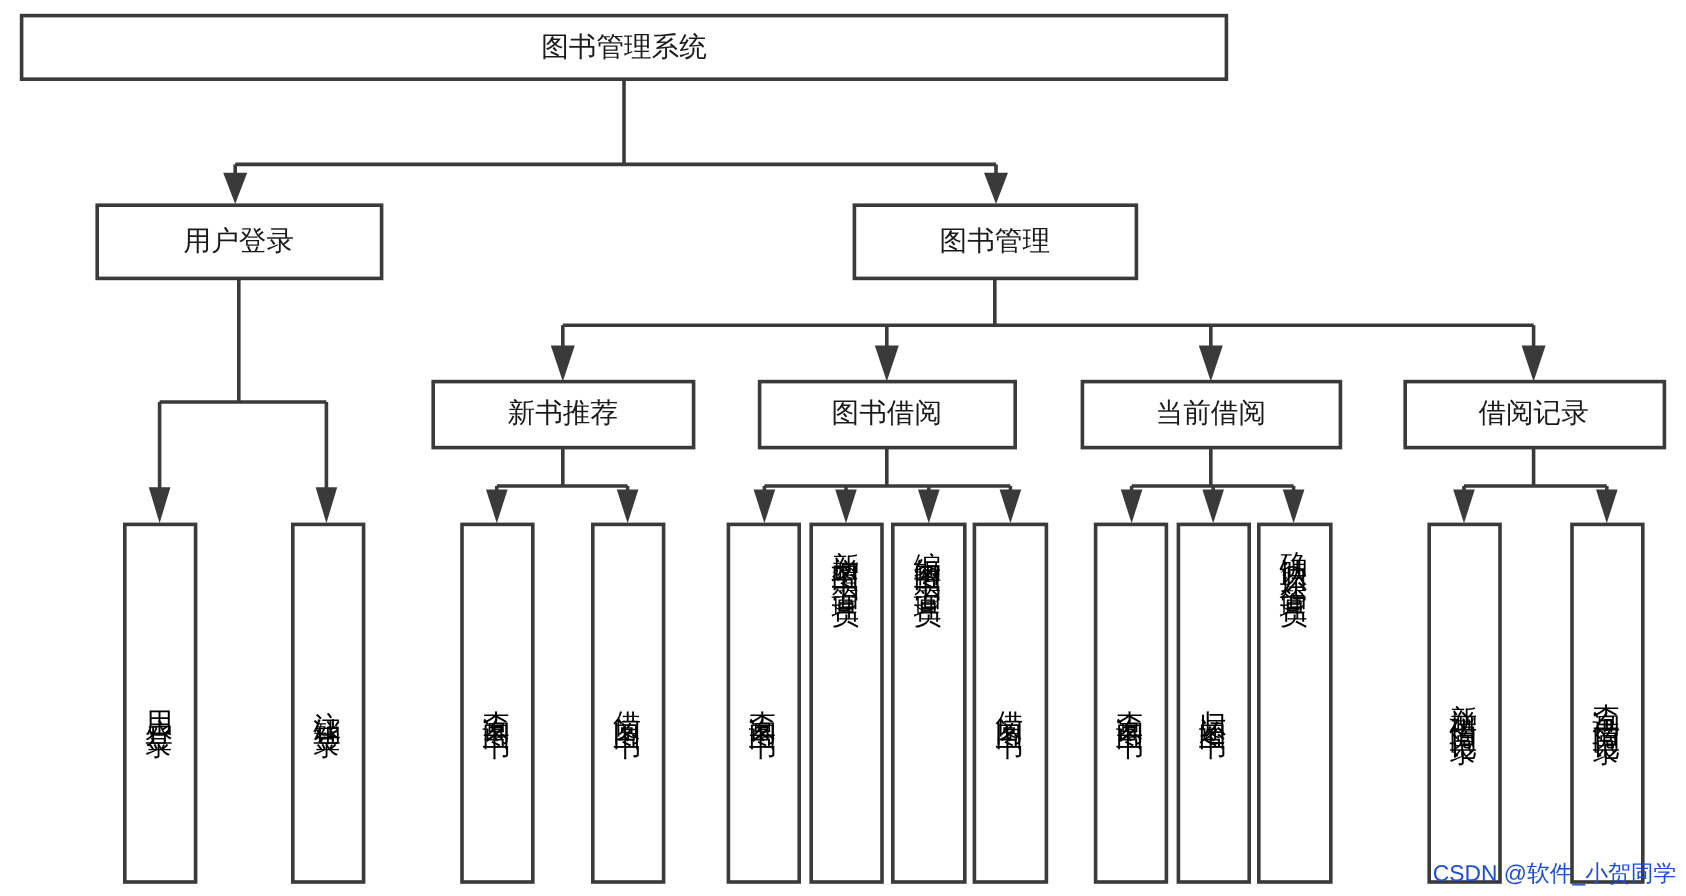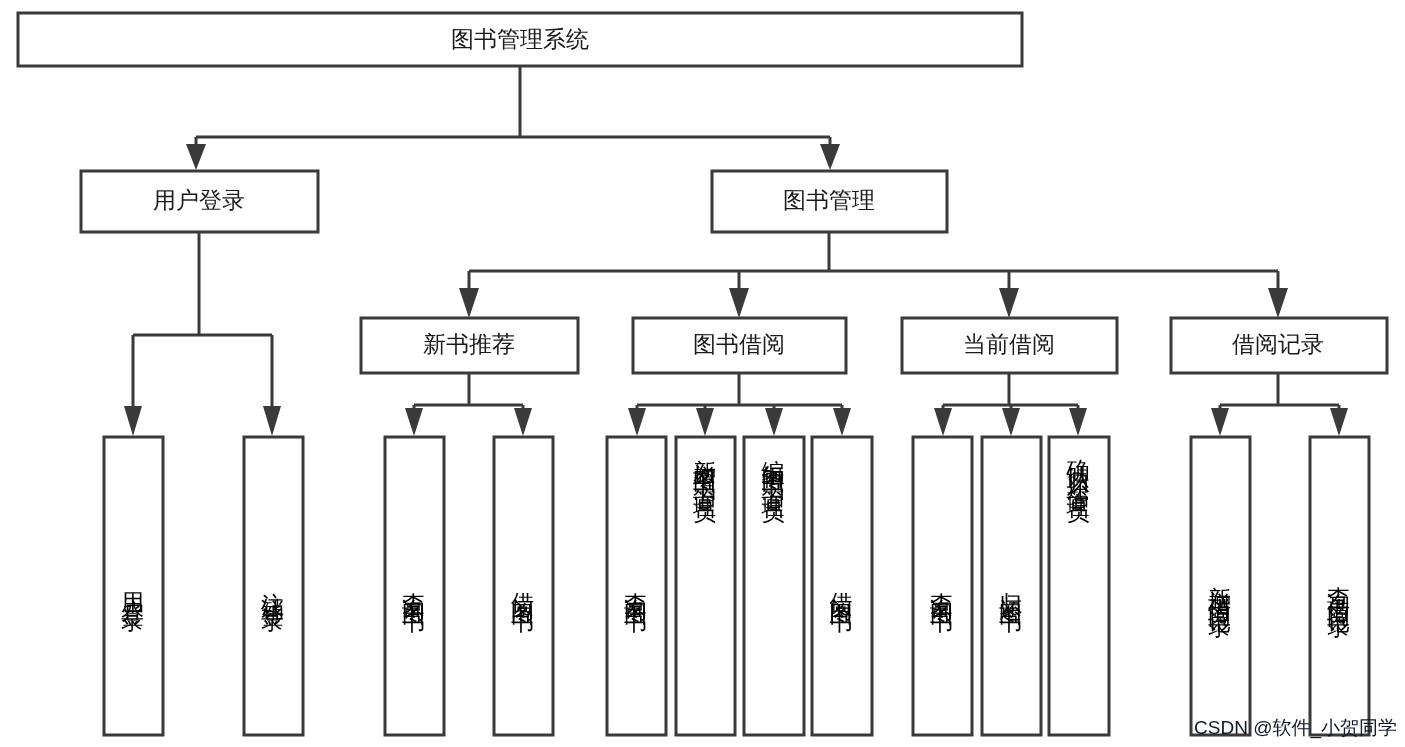--- a/index.html
+++ b/index.html
@@ -55,21 +55,21 @@
     writing-mode: vertical-rl;
     text-orientation: upright;
     letter-spacing: 6px;
   }
   .watermark {
     position: absolute;
     right: 8px;
     bottom: 6px;
     font-family: "Liberation Sans", "DejaVu Sans", sans-serif;
     font-size: 19px;
-    color: #0f172a;
+    color: #1d4ed8;
     white-space: nowrap;
     pointer-events: none;
   }
 </style>
 </head>
 <body>
 
 <div id="diagram-root">
 
   <svg class="canvas" viewBox="0 0 1405 747" xmlns="http://www.w3.org/2000/svg">

